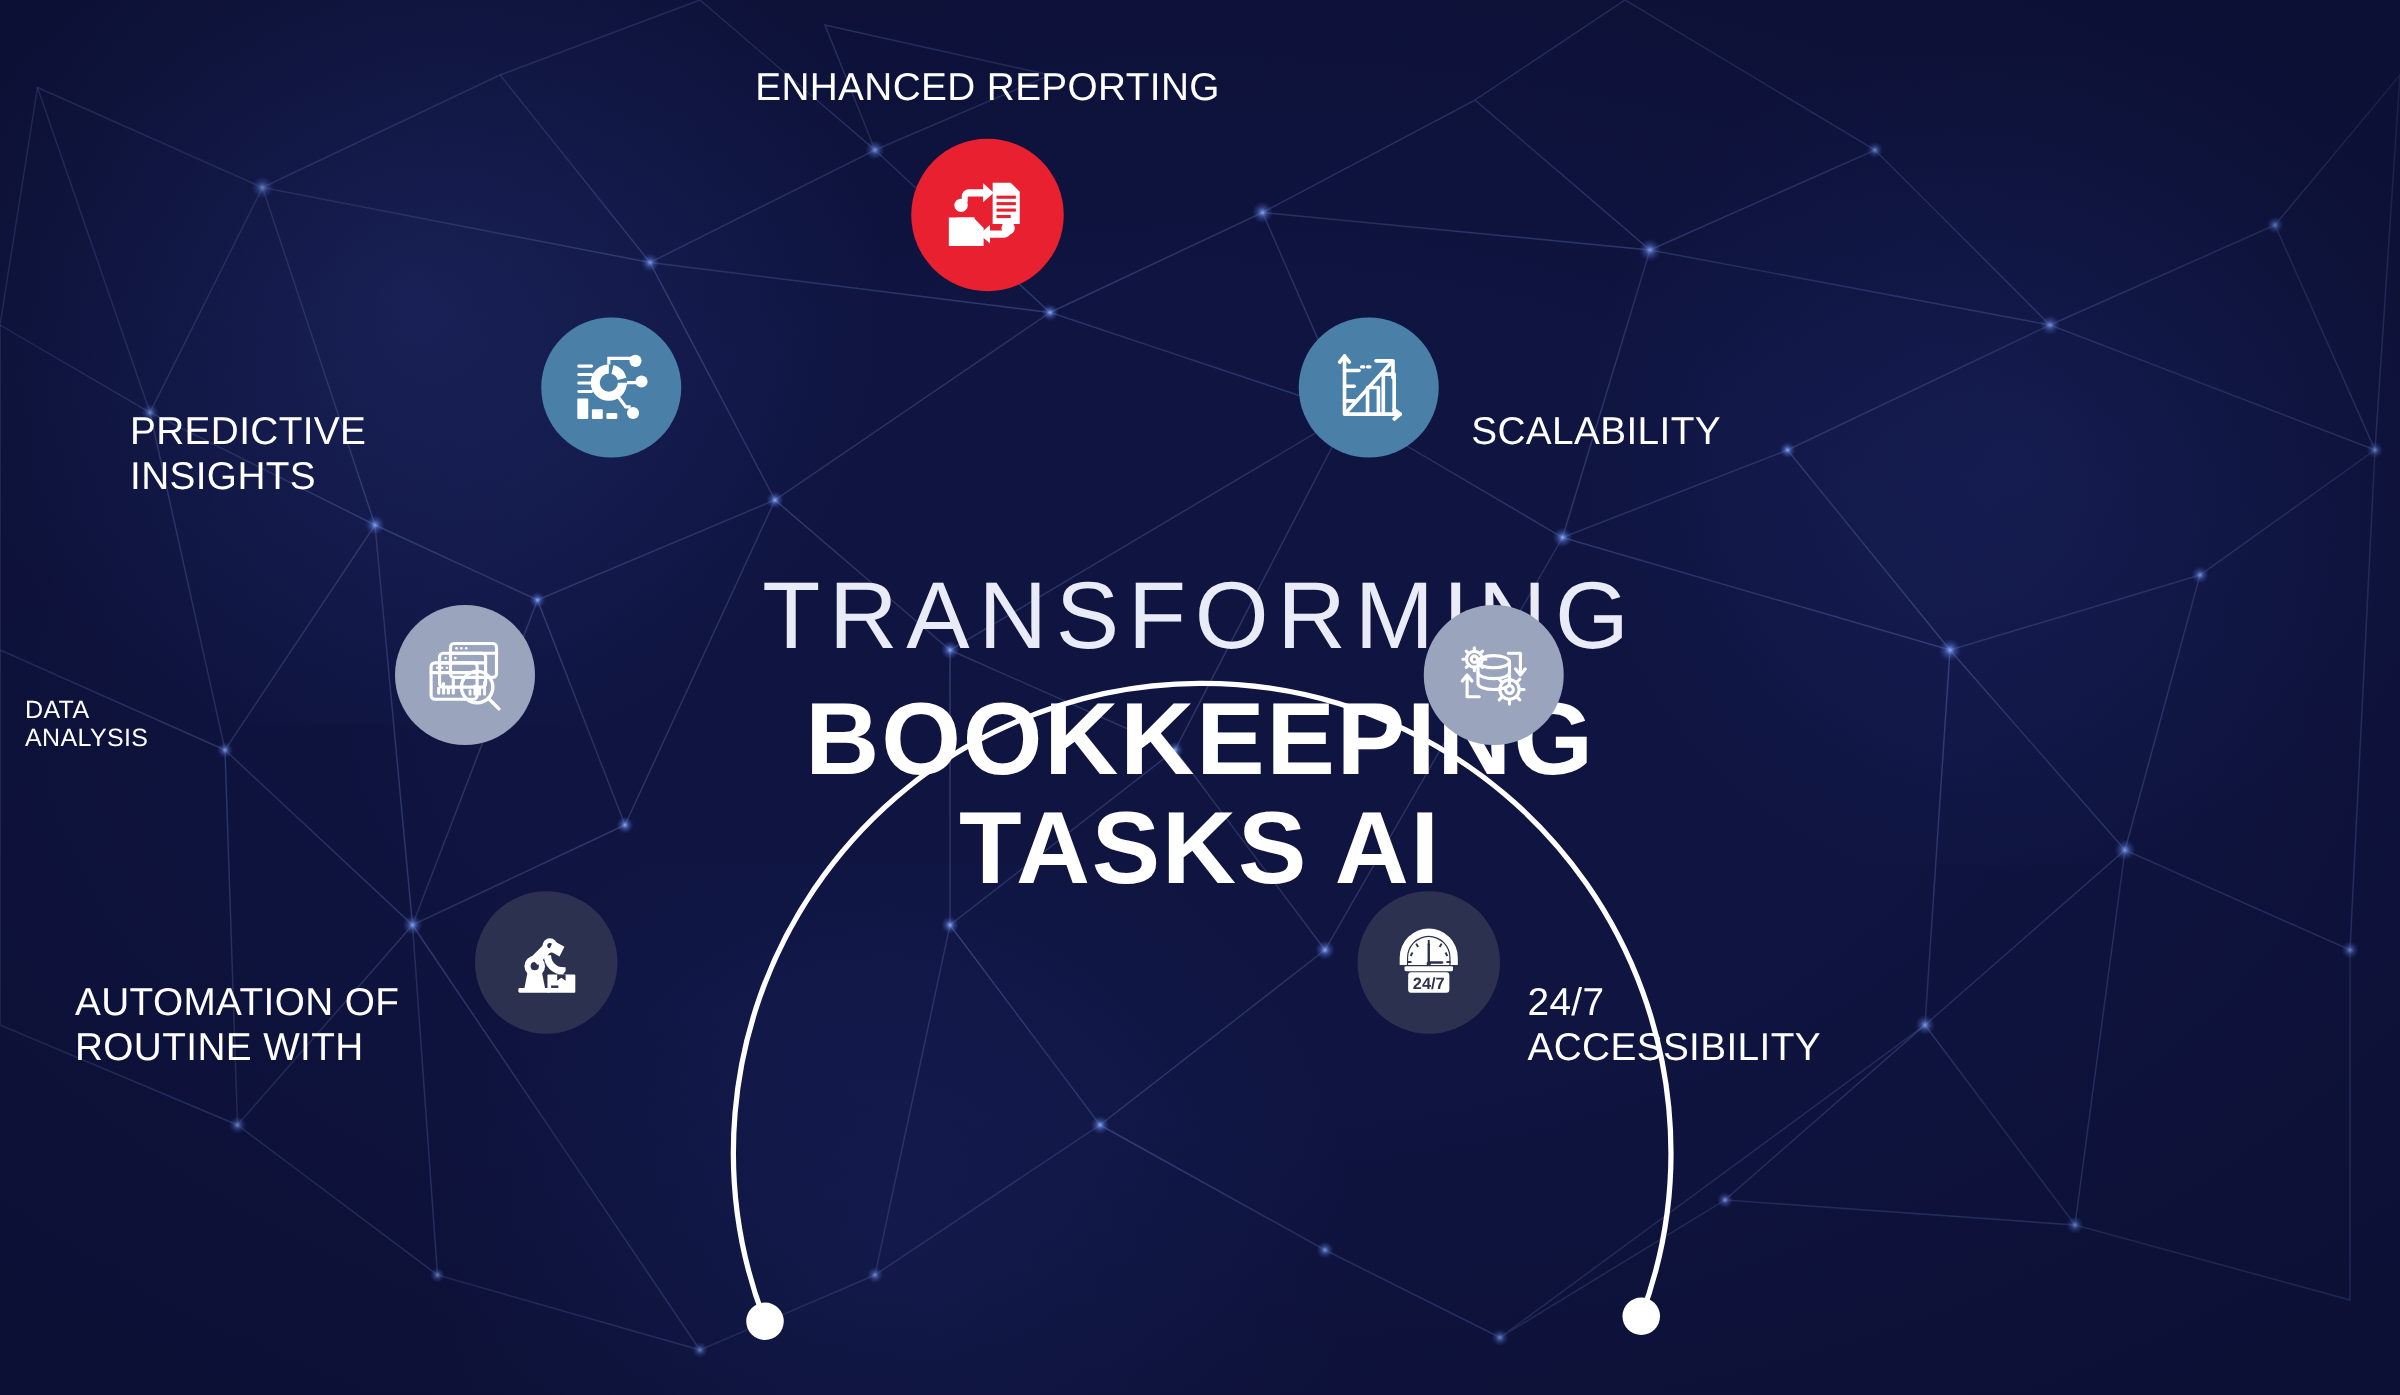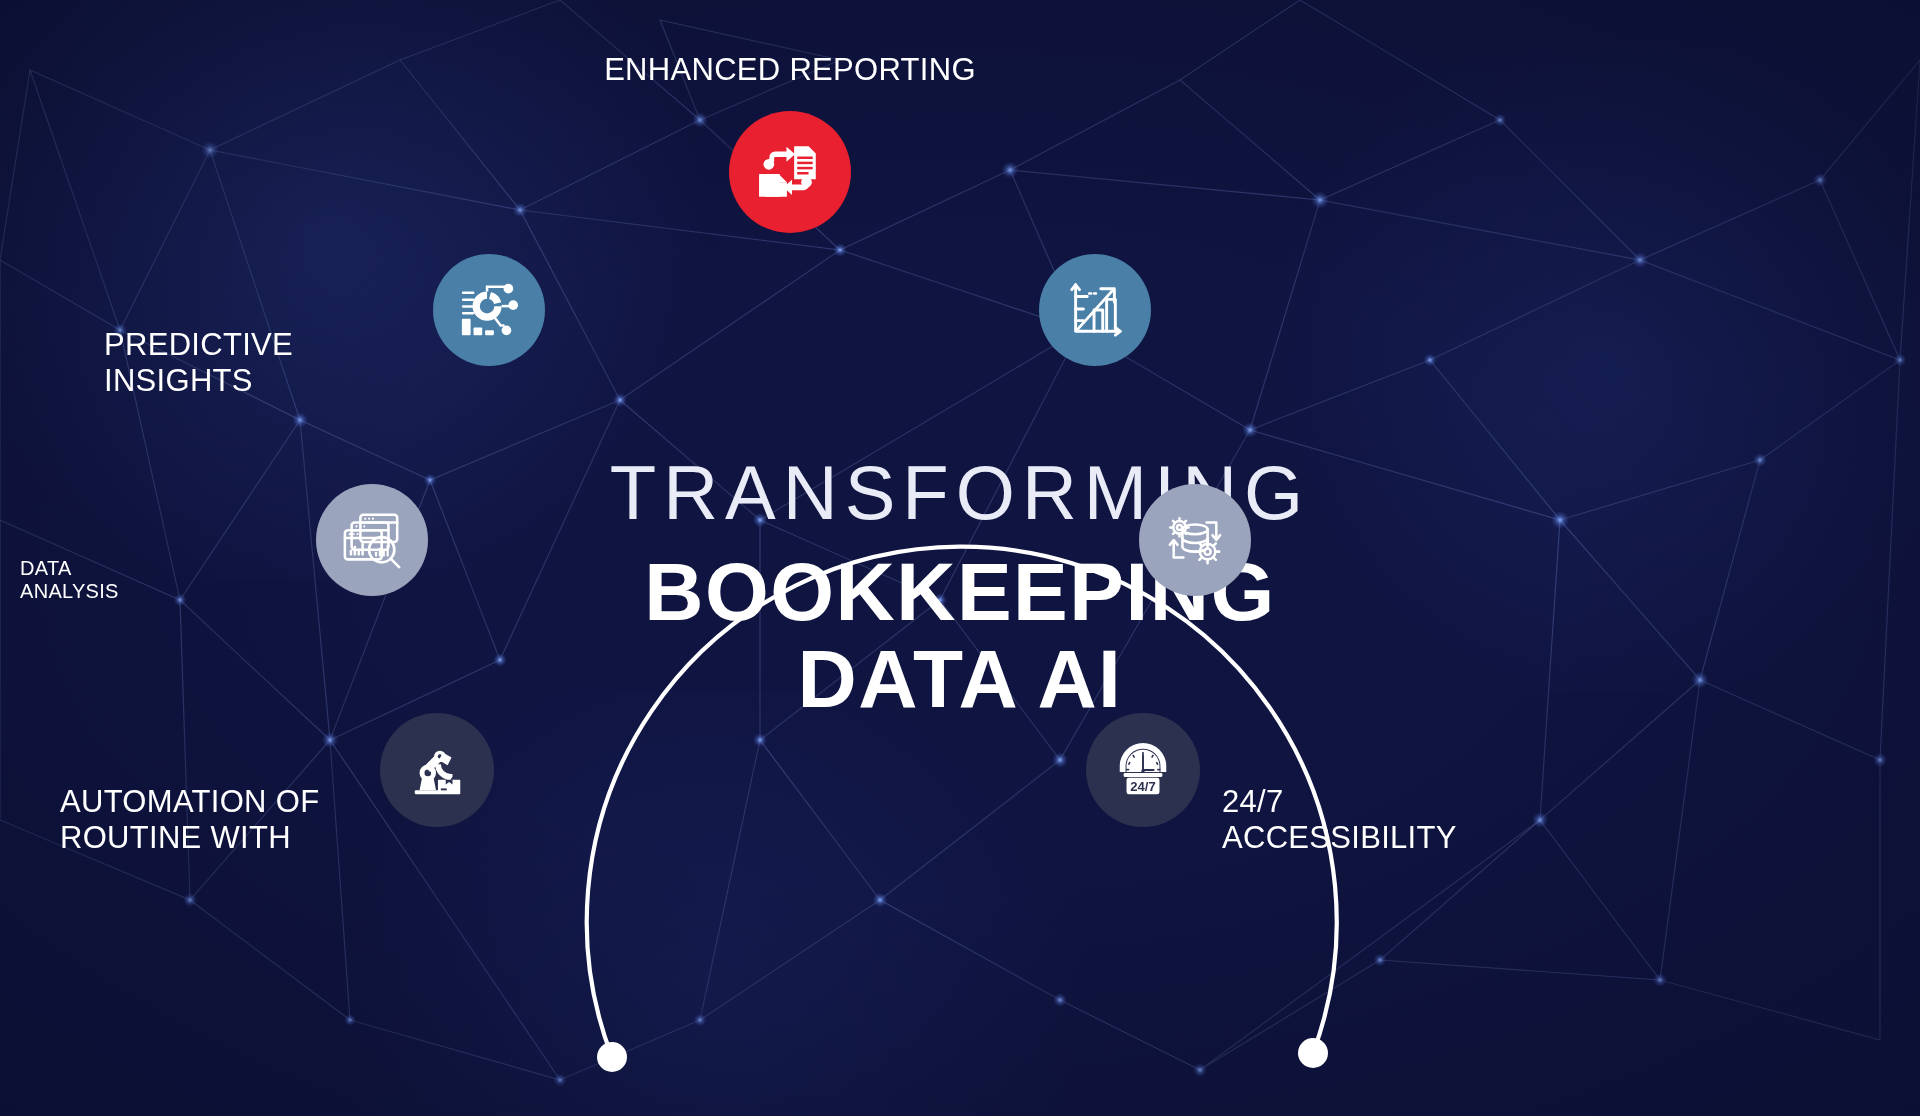--- a/index.html
+++ b/index.html
@@ -191,21 +191,21 @@
 
     <path d="M 612 1057
              A 375 375 0 1 1 1313 1053" fill="none" stroke="#ffffff" stroke-width="4.2" stroke-linecap="round"></path>
     <circle cx="612" cy="1057" r="15" fill="#ffffff"></circle>
     <circle cx="1313" cy="1053" r="15" fill="#ffffff"></circle>
   </svg>
 
   <div class="center-title" style="top:455px; width:900px;">
     <div class="t-thin">TRANSFORMING</div>
     <div class="t-bold" style="margin-top:18px;">BOOKKEEPING</div>
-    <div class="t-bold">DATA AI</div>
+    <div class="t-bold">TASKS AI</div>
   </div>
 
   <div class="label center" style="left:490px; top:52px; width:600px; font-size:31px;">ENHANCED REPORTING</div>
   <div class="node" style="left:729px; top:111px; width:122px; height:122px; background:#e8202f;">
     <svg width="66" height="66" viewBox="0 0 64 64">
       <g fill="#ffffff">
 
         <path d="M36 7 h14 l7 7 v25 h-21 z"></path>
         <rect x="39" y="17" width="15" height="2.4" fill="#e8202f"></rect>
         <rect x="39" y="22" width="15" height="2.4" fill="#e8202f"></rect>
@@ -246,20 +246,21 @@
         <circle cx="52" cy="10" r="5"></circle>
         <circle cx="57" cy="27" r="5"></circle>
         <circle cx="50" cy="53" r="5"></circle>
         <path d="M30 13 v-5 h20 v2.5" stroke="#ffffff" stroke-width="2.6" fill="none"></path>
         <path d="M45 28 h10" stroke="#ffffff" stroke-width="2.6" fill="none"></path>
         <path d="M38 40 l6 8 h4" stroke="#ffffff" stroke-width="2.6" fill="none"></path>
       </g>
     </svg>
   </div>
 
+  <div class="label right" style="left:1177px; top:327px; width:420px; font-size:31px;">SCALABILITY</div>
   <div class="node" style="left:1039px; top:254px; width:112px; height:112px; background:#4a7fa8;">
     <svg width="62" height="62" viewBox="0 0 64 64">
       <g fill="none" stroke="#ffffff" stroke-width="3" stroke-linecap="round" stroke-linejoin="round">
 
         <path d="M12 6 v48 h46"></path>
         <path d="M12 6 l-4 5 M12 6 l4 5"></path>
         <path d="M58 54 l-5 -4 M58 54 l-5 4"></path>
 
         <path d="M12 18 h12"></path>
         <path d="M12 31 h8"></path>

